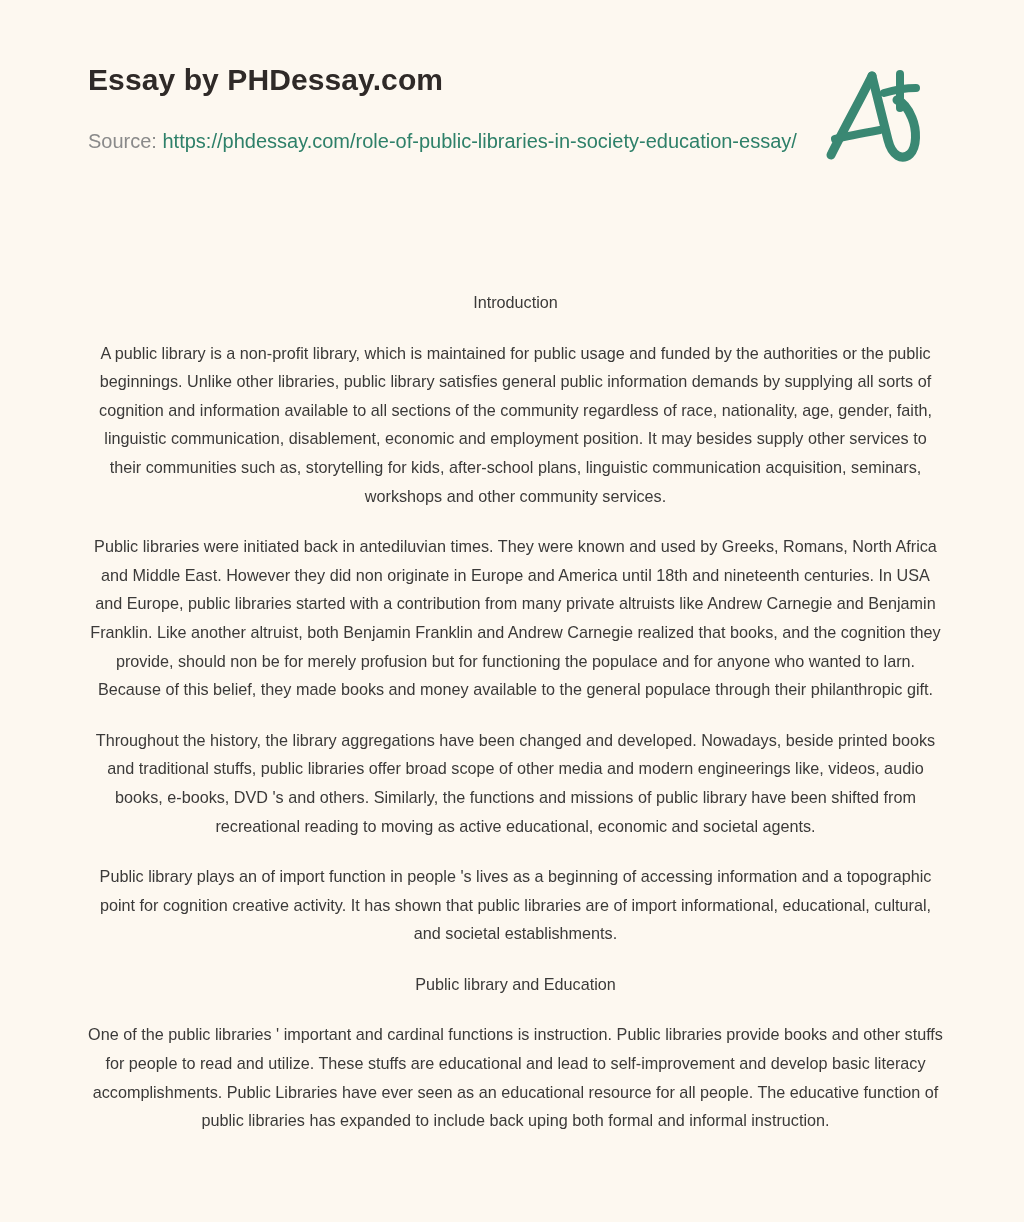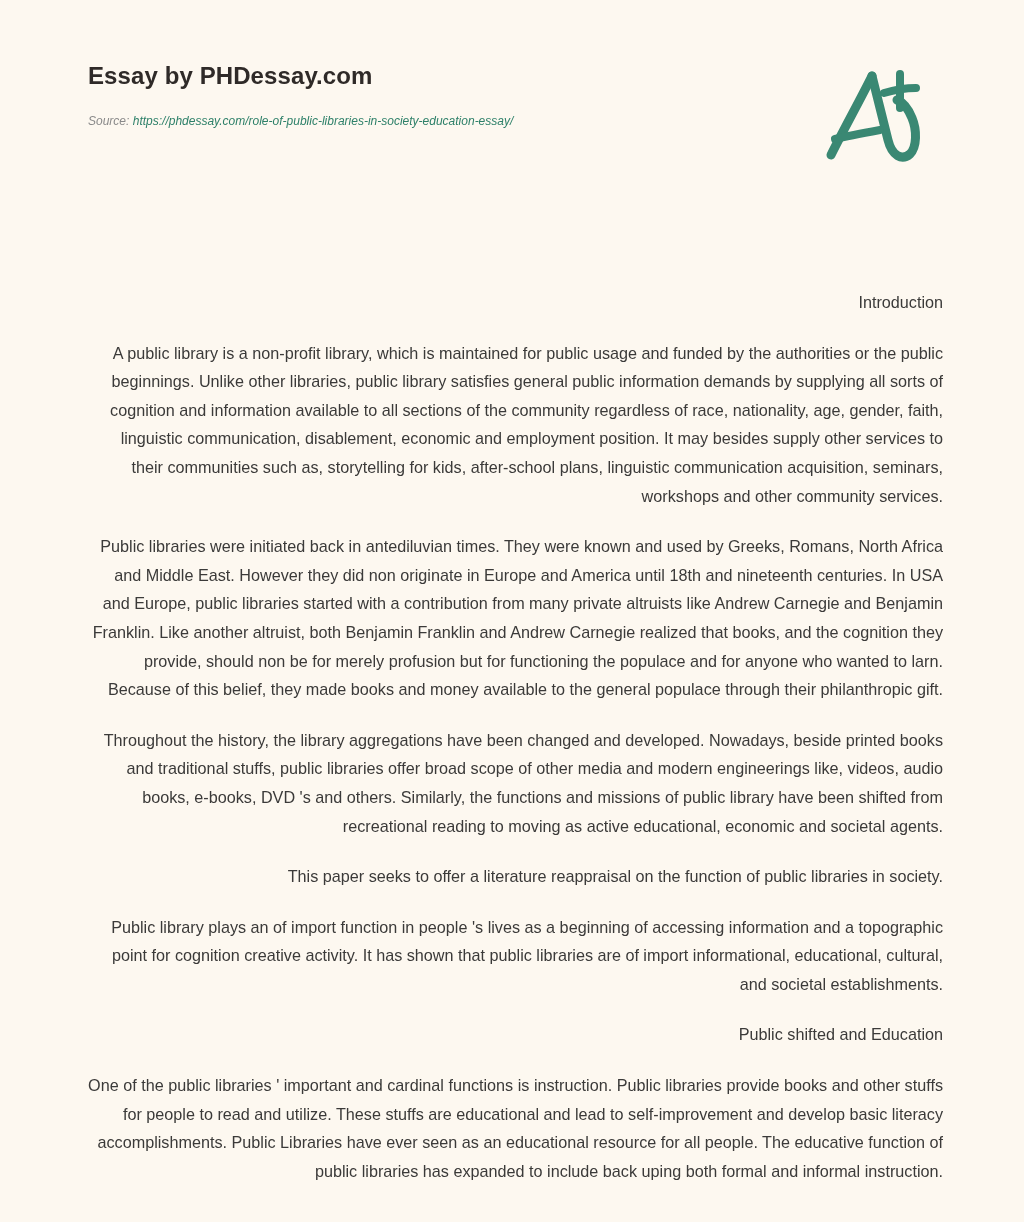--- a/index.html
+++ b/index.html
@@ -23,33 +23,32 @@
   }
 
   
   .header {
     position: absolute;
     left: 88px;
     top: 62px;
     width: 848px;
   }
   .brand-line {
-    font-size: 24px;
+    font-size: 30px;
     font-weight: bold;
     color: #2f2a28;
     letter-spacing: 0.1px;
     line-height: 1.2;
   }
   .source-line {
-    margin-top: 23px;
-    font-size: 12px;
+    margin-top: 30px;
+    font-size: 20px;
     color: #8a8a8a;
     line-height: 1.3;
     white-space: nowrap;
-    font-style: italic;
   }
   .source-label {
     color: #8a8a8a;
   }
   .source-url {
     color: #2e8069;
     text-decoration: none;
   }
 
   
@@ -85,21 +84,21 @@
     left: 88px;
     top: 288px;
     width: 855px;
     color: #3b3a39;
     font-size: 16.2px;
     line-height: 28.6px;
   }
   .body-content .para,
   .body-content .subhead {
     margin: 0 0 22px 0;
-    text-align: right;
+    text-align: center;
   }
   .body-content .subhead {
     margin-bottom: 22px;
   }
   .body-content .para:last-child {
     margin-bottom: 0;
   }
 </style>
 </head>
 <body>
@@ -130,19 +129,18 @@
       </g>
     </svg>
   </div>
 
 
   <div class="body-content" id="body-content">
       <p class="subhead">Introduction</p>
       <p class="para">A public library is a non-profit library, which is maintained for public usage and funded by the authorities or the public beginnings. Unlike other libraries, public library satisfies general public information demands by supplying all sorts of cognition and information available to all sections of the community regardless of race, nationality, age, gender, faith, linguistic communication, disablement, economic and employment position. It may besides supply other services to their communities such as, storytelling for kids, after-school plans, linguistic communication acquisition, seminars, workshops and other community services.</p>
       <p class="para">Public libraries were initiated back in antediluvian times. They were known and used by Greeks, Romans, North Africa and Middle East. However they did non originate in Europe and America until 18th and nineteenth centuries. In USA and Europe, public libraries started with a contribution from many private altruists like Andrew Carnegie and Benjamin Franklin. Like another altruist, both Benjamin Franklin and Andrew Carnegie realized that books, and the cognition they provide, should non be for merely profusion but for functioning the populace and for anyone who wanted to larn. Because of this belief, they made books and money available to the general populace through their philanthropic gift.</p>
       <p class="para">Throughout the history, the library aggregations have been changed and developed. Nowadays, beside printed books and traditional stuffs, public libraries offer broad scope of other media and modern engineerings like, videos, audio books, e-books, DVD 's and others. Similarly, the functions and missions of public library have been shifted from recreational reading to moving as active educational, economic and societal agents.</p>
-      <p class="para">This paper seeks to offer a literature reappraisal on the function of public libraries in society.</p>
       <p class="para">Public library plays an of import function in people 's lives as a beginning of accessing information and a topographic point for cognition creative activity. It has shown that public libraries are of import informational, educational, cultural, and societal establishments.</p>
-      <p class="subhead">Public shifted and Education</p>
+      <p class="subhead">Public library and Education</p>
       <p class="para">One of the public libraries ' important and cardinal functions is instruction. Public libraries provide books and other stuffs for people to read and utilize. These stuffs are educational and lead to self-improvement and develop basic literacy accomplishments. Public Libraries have ever seen as an educational resource for all people. The educative function of public libraries has expanded to include back uping both formal and informal instruction.</p>
     </div>
 
 </div>
 
 </body></html>

